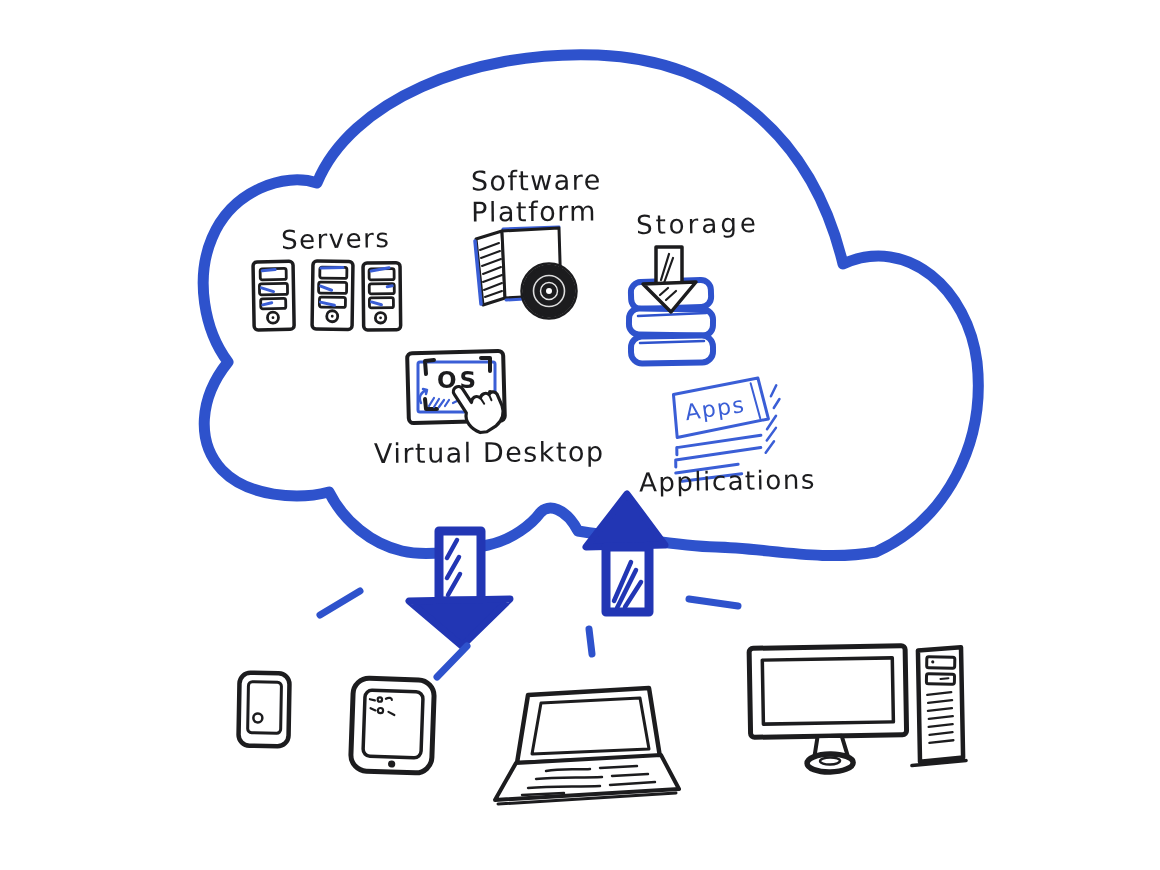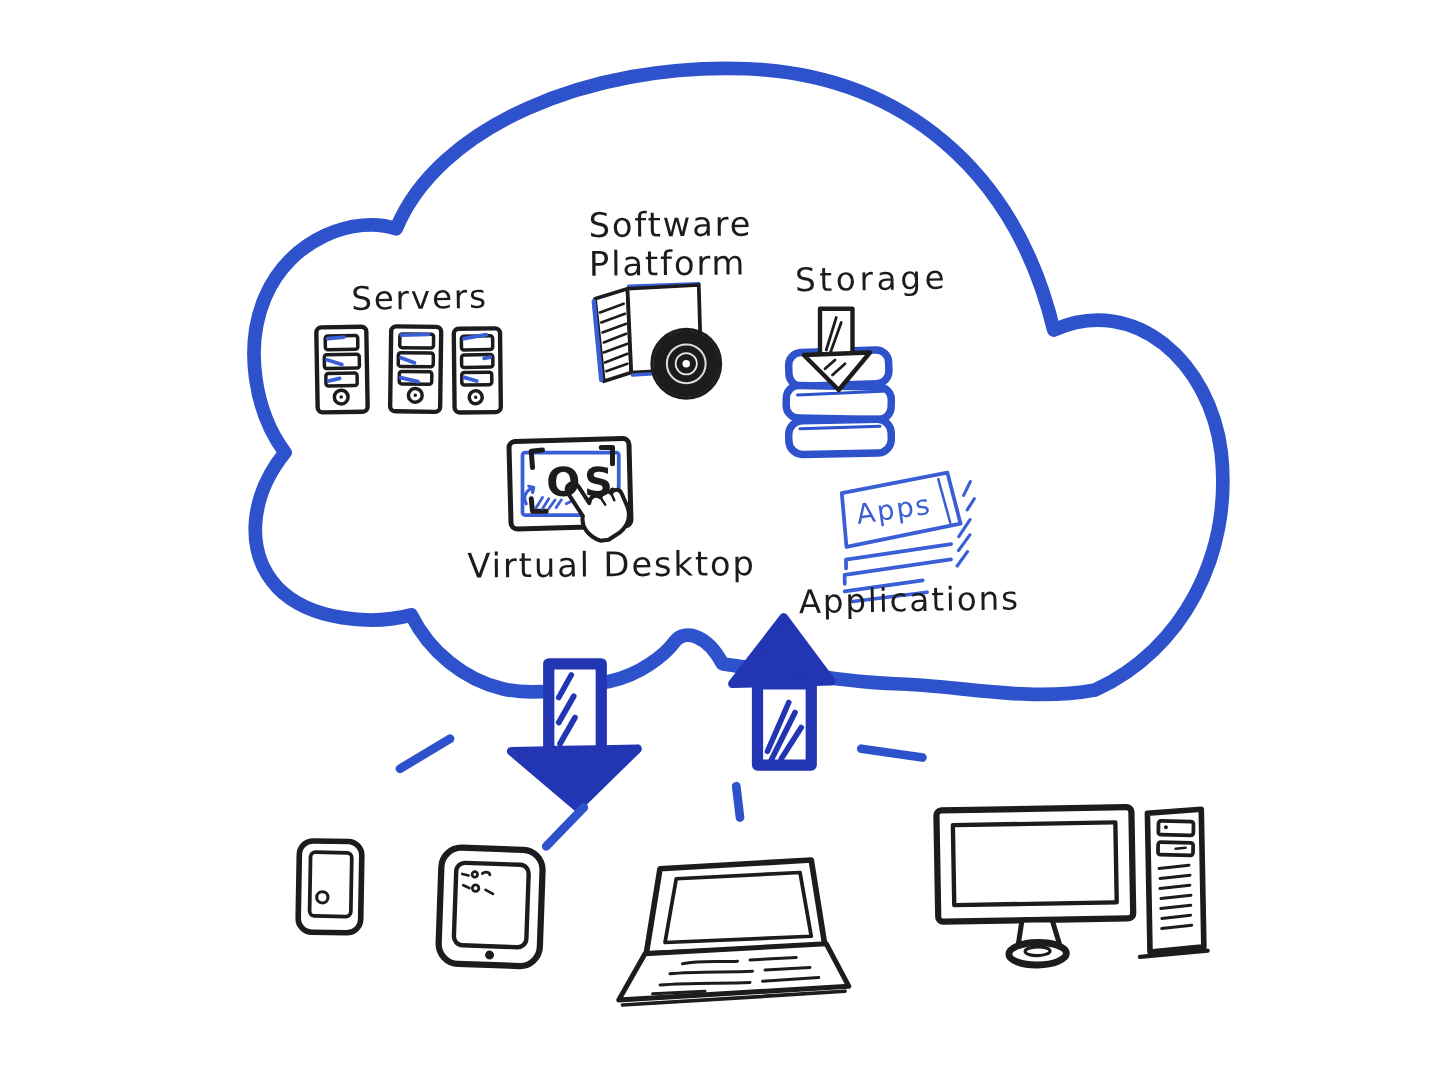--- a/index.html
+++ b/index.html
@@ -173,21 +173,21 @@
 
   <div class="label" style="left:281px;top:224px;font-size:26px;transform:rotate(-1deg);">Servers</div>
 
   <div class="label" style="left:471px;top:165px;font-size:27px;line-height:31px;transform:rotate(-0.5deg);">
     <div>Software</div>
     <div>Platform</div>
   </div>
 
   <div class="label" style="left:636px;top:209px;font-size:26px;letter-spacing:3px;transform:rotate(-1deg);">Storage</div>
 
-  <div class="label" style="left:437px;top:367px;font-size:32px;letter-spacing:3px;font-weight:bold;">OS</div>
+  <div class="label" style="left:437px;top:367px;font-size:23px;letter-spacing:3px;font-weight:bold;">OS</div>
 
   <div class="label" style="left:374px;top:437px;font-size:27px;transform:rotate(-0.5deg);">Virtual Desktop</div>
 
   <div class="label blue-text" style="left:685px;top:396px;font-size:22px;transform:rotate(-8deg);">Apps</div>
 
   <div class="label" style="left:639px;top:466px;font-size:26px;transform:rotate(-1deg);">Applications</div>
 
 </div>
 
 </body></html>

